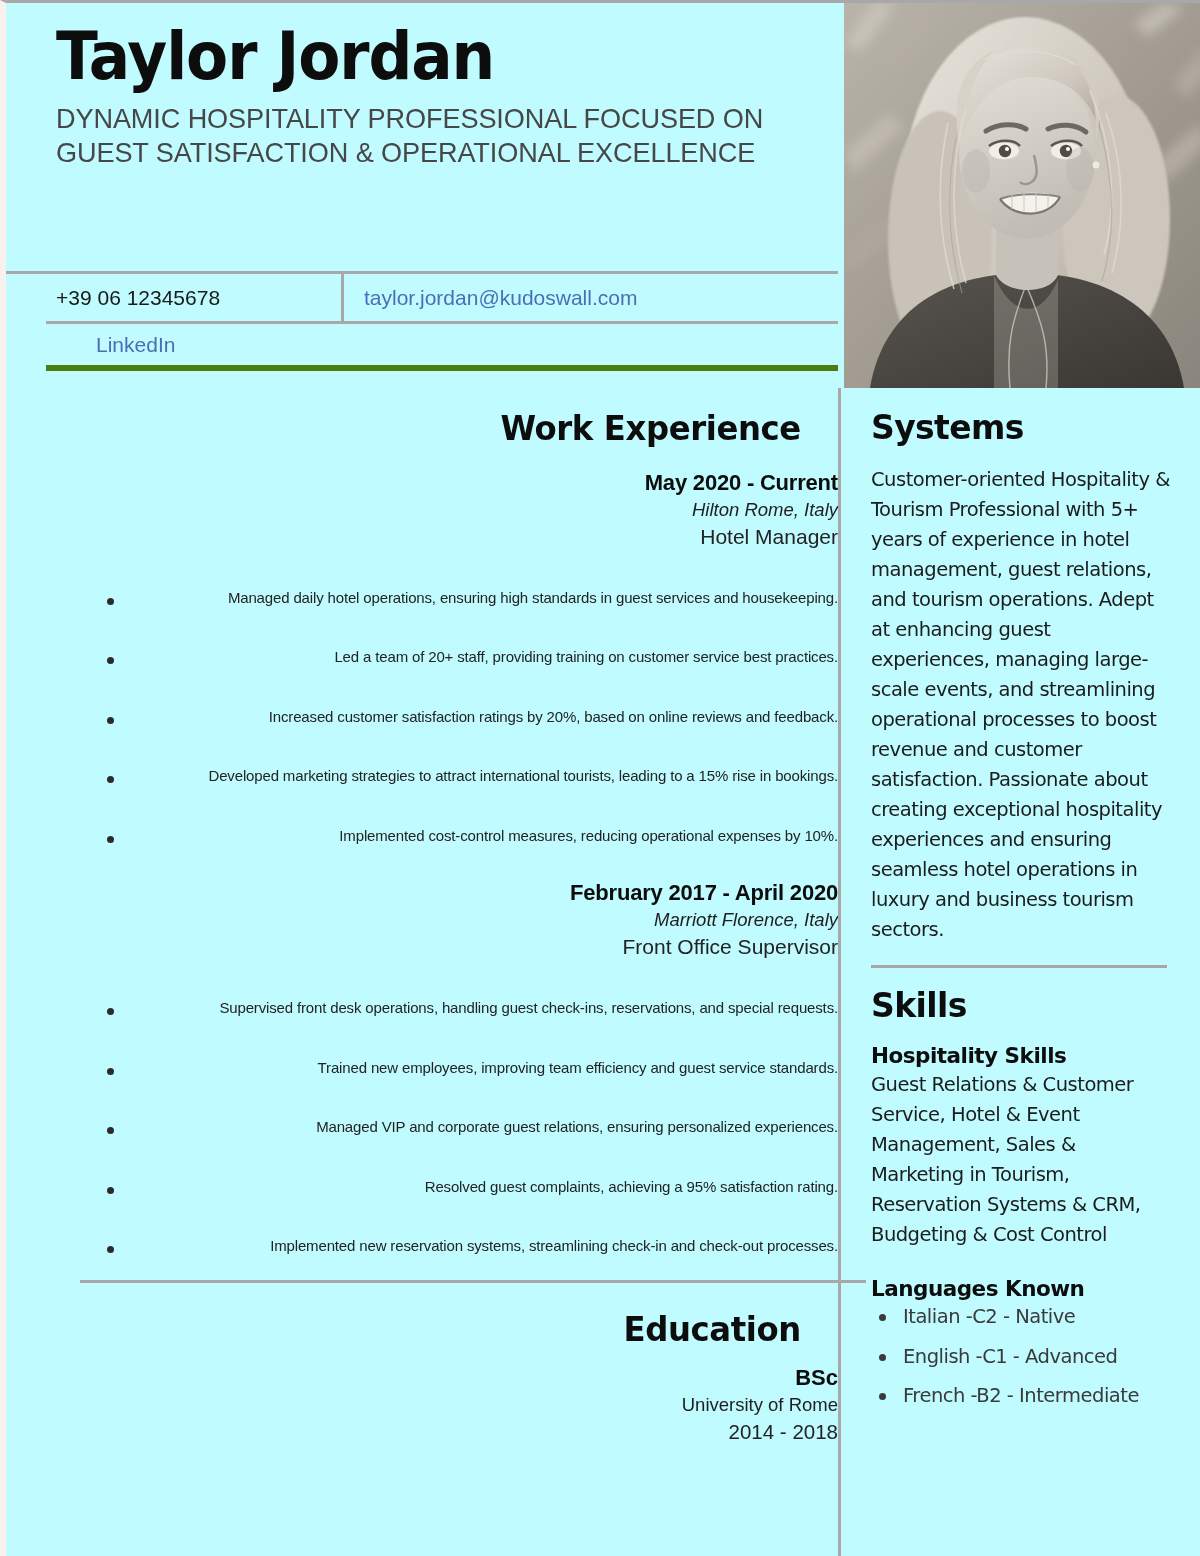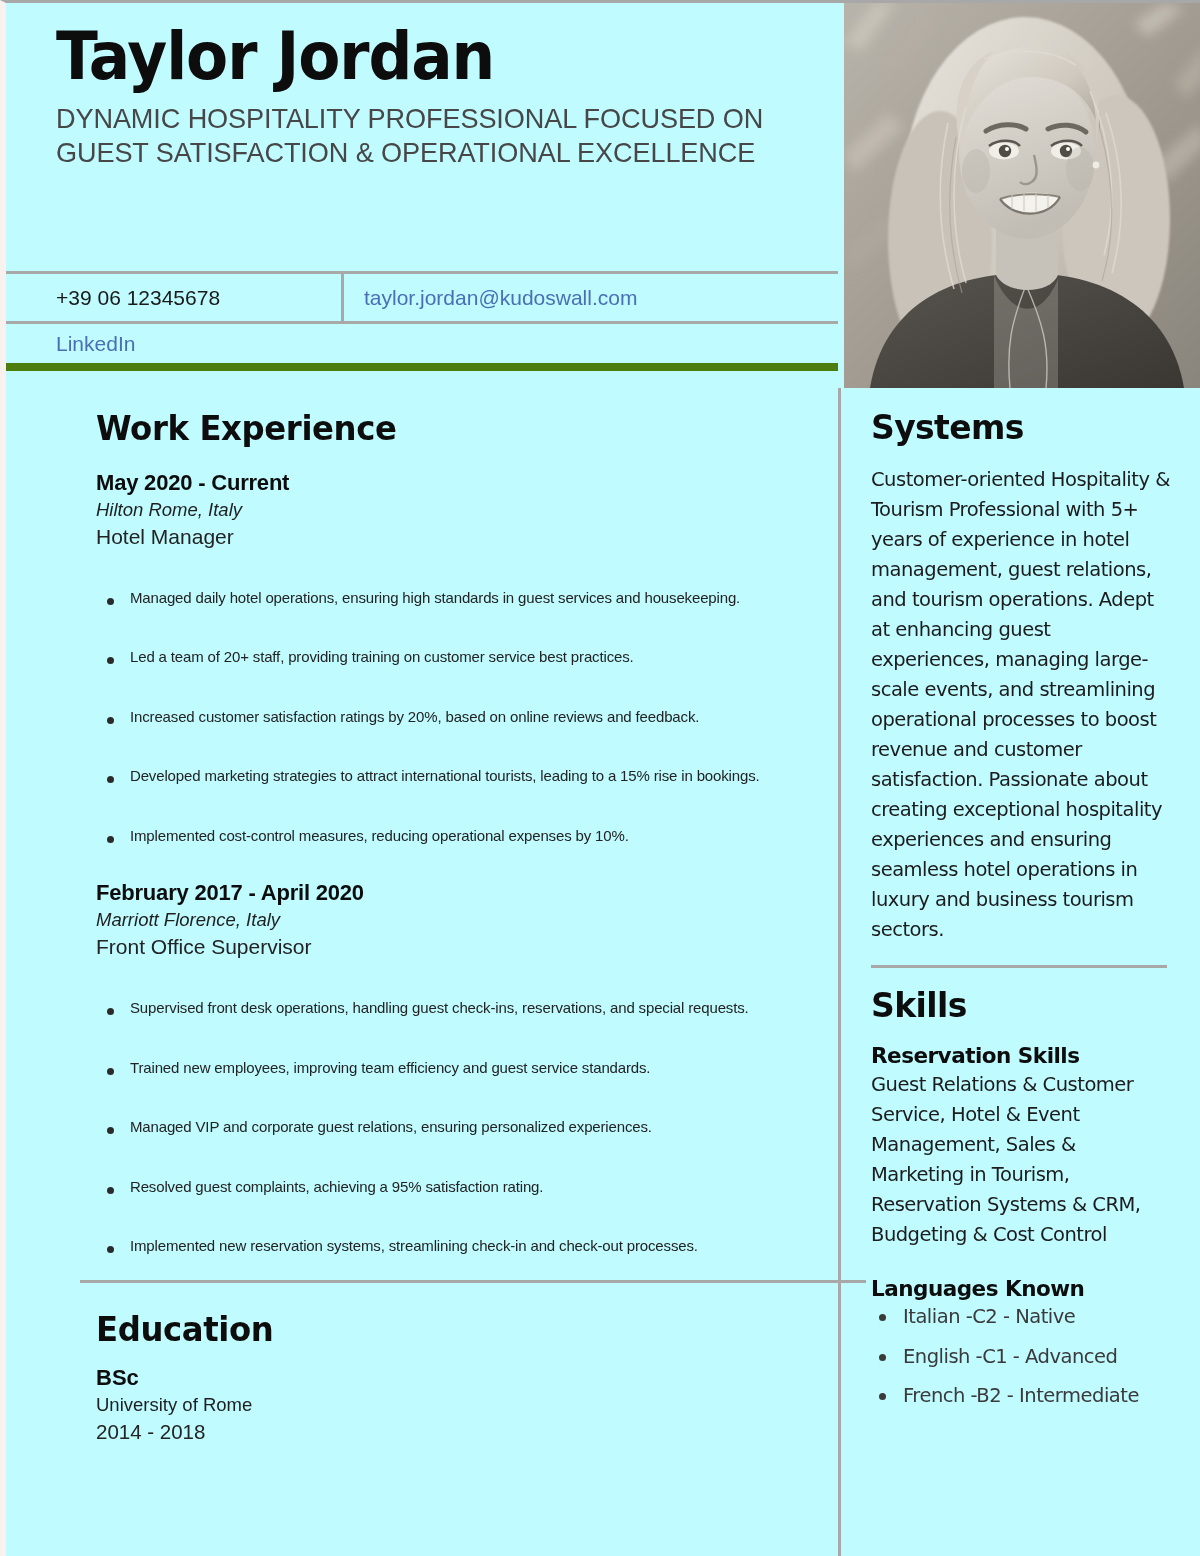--- a/index.html
+++ b/index.html
@@ -73,21 +73,22 @@
     top: 268px;
     width: 832px;
   }
   .contact-row {
     display: flex;
     border-top: 3px solid #a8a8a8;
     height: 50px;
     box-sizing: border-box;
   }
   .contact-row.last {
-    border-bottom: 8px solid #4d7c0f;
+    border-bottom: 6px solid #4d7c0f;
+    margin-left: 40px;
   }
   .contact-cell {
     display: flex;
     align-items: center;
     padding-left: 50px;
     box-sizing: border-box;
     font-size: 21px;
     color: #1a1a1a;
     font-family: "Liberation Sans", sans-serif;
   }
@@ -136,21 +137,21 @@
   }
   .col-right {
     width: 362px;
     border-left: 3px solid #a8a8a8;
     box-sizing: border-box;
     position: relative;
     padding: 0 0 0 0;
   }
 
   
-  .lc-inner { padding: 20px 0 0 90px; }
+  .lc-inner { padding: 20px 0 0 90px; text-align: right; }
 
   h2.section-title {
     font-family: "DejaVu Sans", sans-serif;
     font-size: 34px;
     font-weight: 700;
     color: #0d0d0d;
     margin: 0 0 22px 0;
     letter-spacing: -0.4px;
     transform: scaleX(0.95);
     transform-origin: left center;
@@ -479,21 +480,21 @@
     <div class="col-right">
       <div class="rc-inner">
 
         <h2 class="side-title">Systems</h2>
         <p class="summary-text">Customer-oriented Hospitality &amp; Tourism Professional with 5+ years of experience in hotel management, guest relations, and tourism operations. Adept at enhancing guest experiences, managing large-scale events, and streamlining operational processes to boost revenue and customer satisfaction. Passionate about creating exceptional hospitality experiences and ensuring seamless hotel operations in luxury and business tourism sectors.</p>
 
         <div class="side-divider"></div>
 
         <h2 class="side-title">Skills</h2>
 
-        <p class="skill-group-title">Reservation Skills</p>
+        <p class="skill-group-title">Hospitality Skills</p>
         <p class="skill-group-body">Guest Relations &amp; Customer Service, Hotel &amp; Event Management, Sales &amp; Marketing in Tourism, Reservation Systems &amp; CRM, Budgeting &amp; Cost Control</p>
 
         <p class="skill-group-title">Languages Known</p>
         <ul class="lang-list">
           <li>Italian -C2 - Native</li>
           <li>English -C1 - Advanced</li>
           <li>French -B2 - Intermediate</li>
         </ul>
 
       </div>

